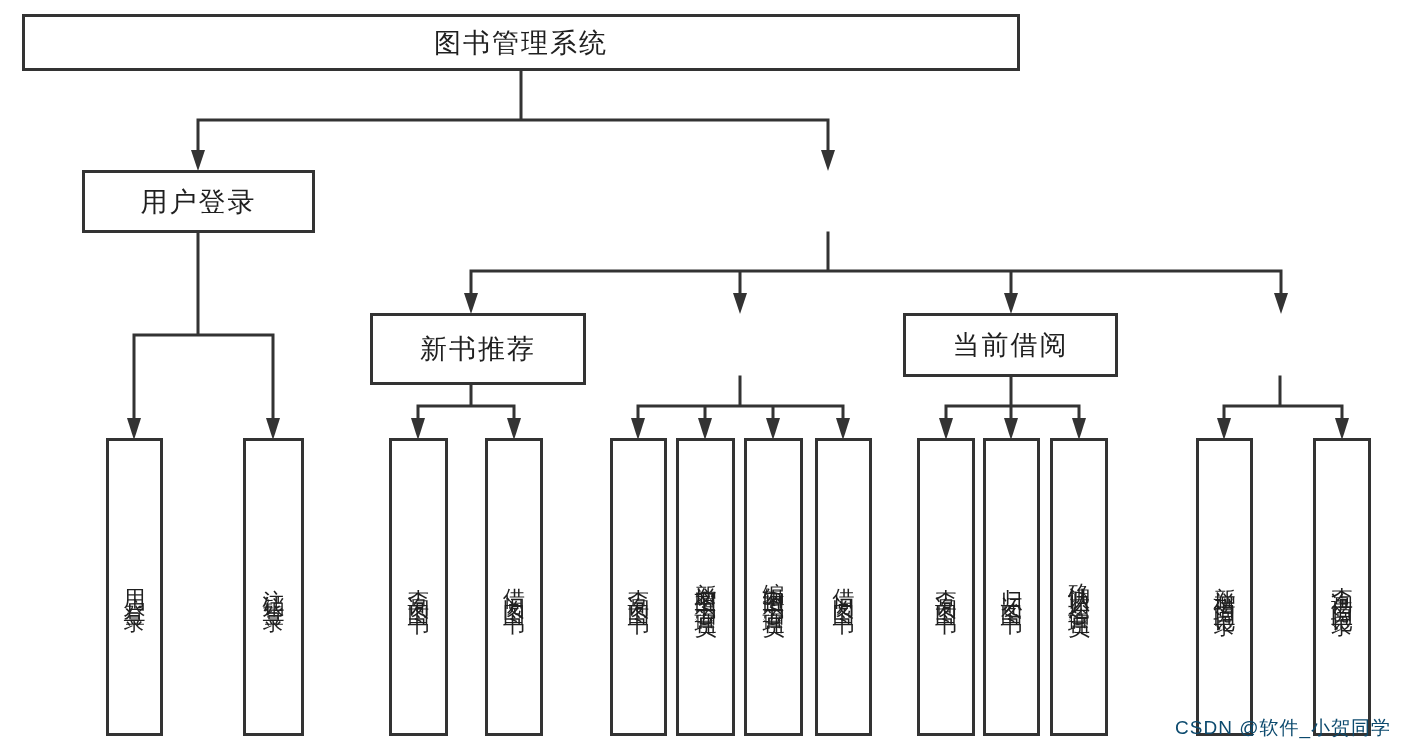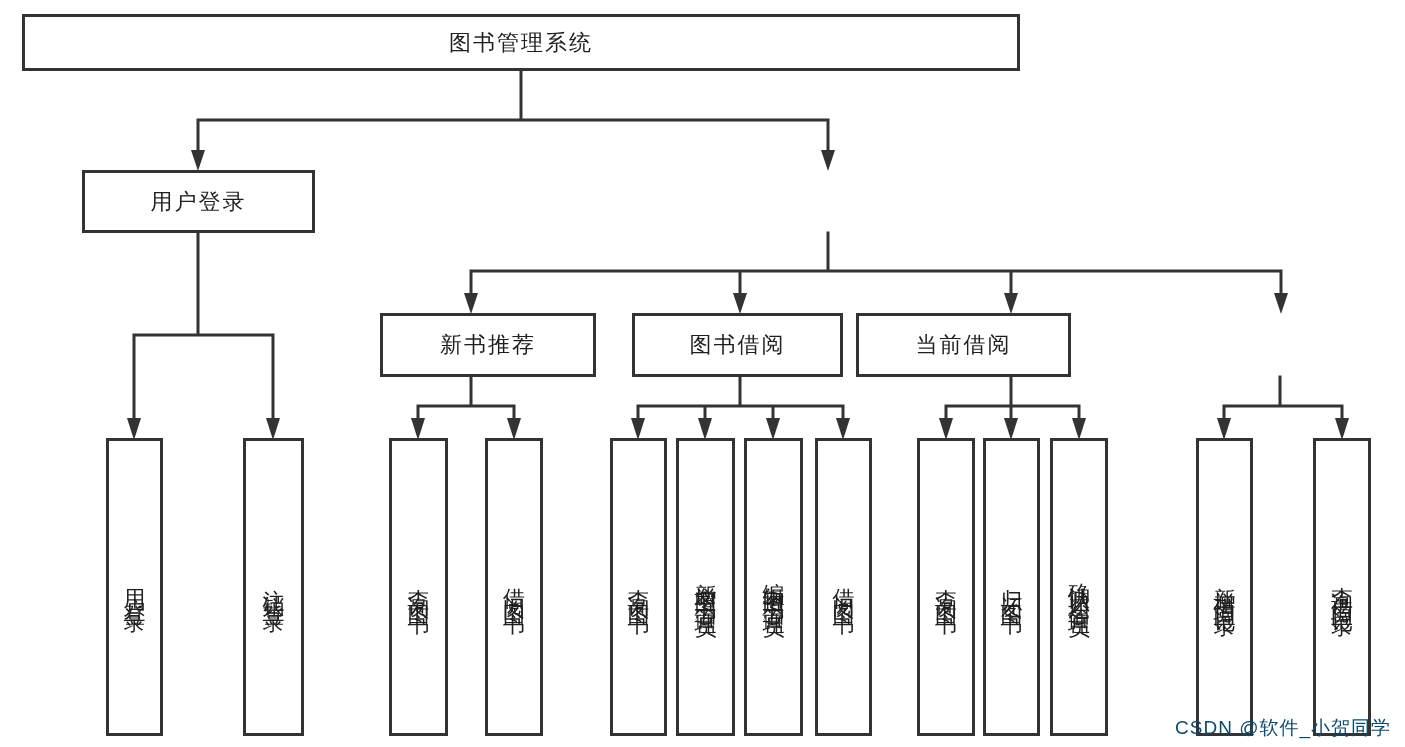--- a/index.html
+++ b/index.html
@@ -22,21 +22,21 @@
     z-index: 1;
   }
   .hbox {
     position: absolute;
     box-sizing: border-box;
     border: 3px solid #333333;
     background: #ffffff;
     display: flex;
     align-items: center;
     justify-content: center;
-    font-size: 22px;
+    font-size: 27px;
     letter-spacing: 2px;
     color: #1f1f1f;
     z-index: 2;
   }
   .vbox {
     position: absolute;
     box-sizing: border-box;
     border: 3px solid #333333;
     background: #ffffff;
     top: 438px;
@@ -117,23 +117,22 @@
         <polygon points="1217,418 1231,418 1224,440" stroke="none"></polygon>
         <polygon points="1335,418 1349,418 1342,440" stroke="none"></polygon>
       </g>
     </g>
   </svg>
 
   <div class="hbox" style="left:22px; top:14px; width:998px; height:57px;">图书管理系统</div>
 
   <div class="hbox" style="left:82px; top:170px; width:233px; height:63px;">用户登录</div>
 
-  <div class="hbox" style="left:380px; top:313px; width:216px; height:64px;">新书推荐</div>
-  <div class="hbox" style="left:632px; top:313px; width:211px; height:64px;">图书借阅</div>
-  <div class="hbox" style="left:856px; top:313px; width:215px; height:64px;">当前借阅</div>
+  <div class="hbox" style="left:370px; top:313px; width:216px; height:72px;">新书推荐</div>
+  <div class="hbox" style="left:903px; top:313px; width:215px; height:64px;">当前借阅</div>
 
   <div class="vbox" style="left:106px; width:57px;">用户登录</div>
   <div class="vbox" style="left:243px; width:61px;">注销登录</div>
 
   <div class="vbox" style="left:389px; width:59px;">查询图书</div>
   <div class="vbox" style="left:485px; width:58px;">借阅图书</div>
 
   <div class="vbox" style="left:610px; width:57px;">查询图书</div>
   <div class="vbox" style="left:676px; width:59px; letter-spacing:5px;">新增图书（管理员）</div>
   <div class="vbox" style="left:744px; width:59px; letter-spacing:5px;">编辑图书（管理员）</div>

